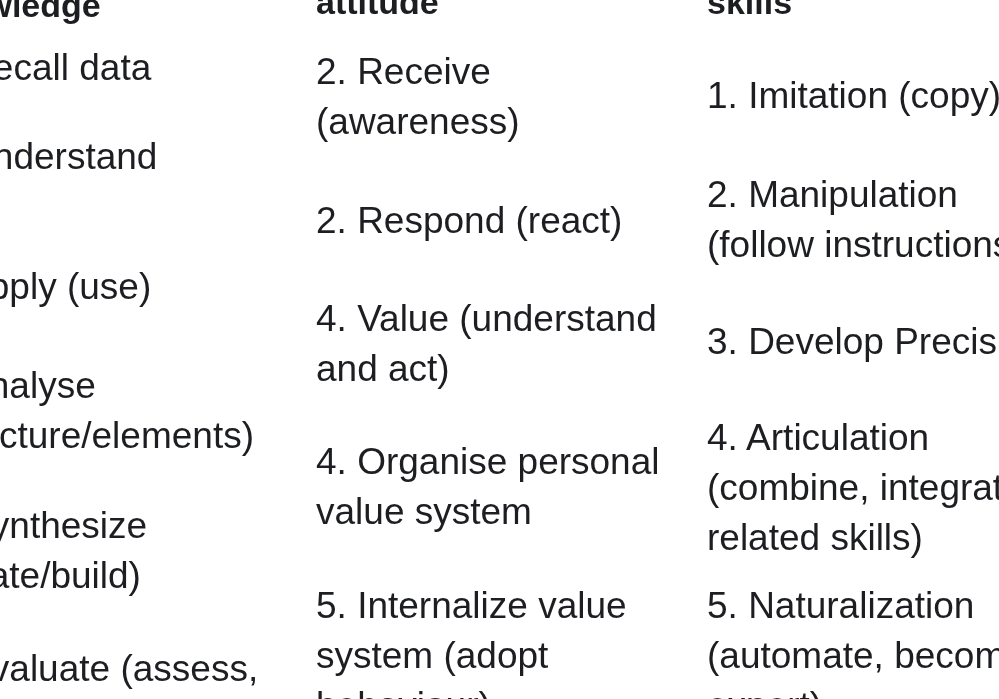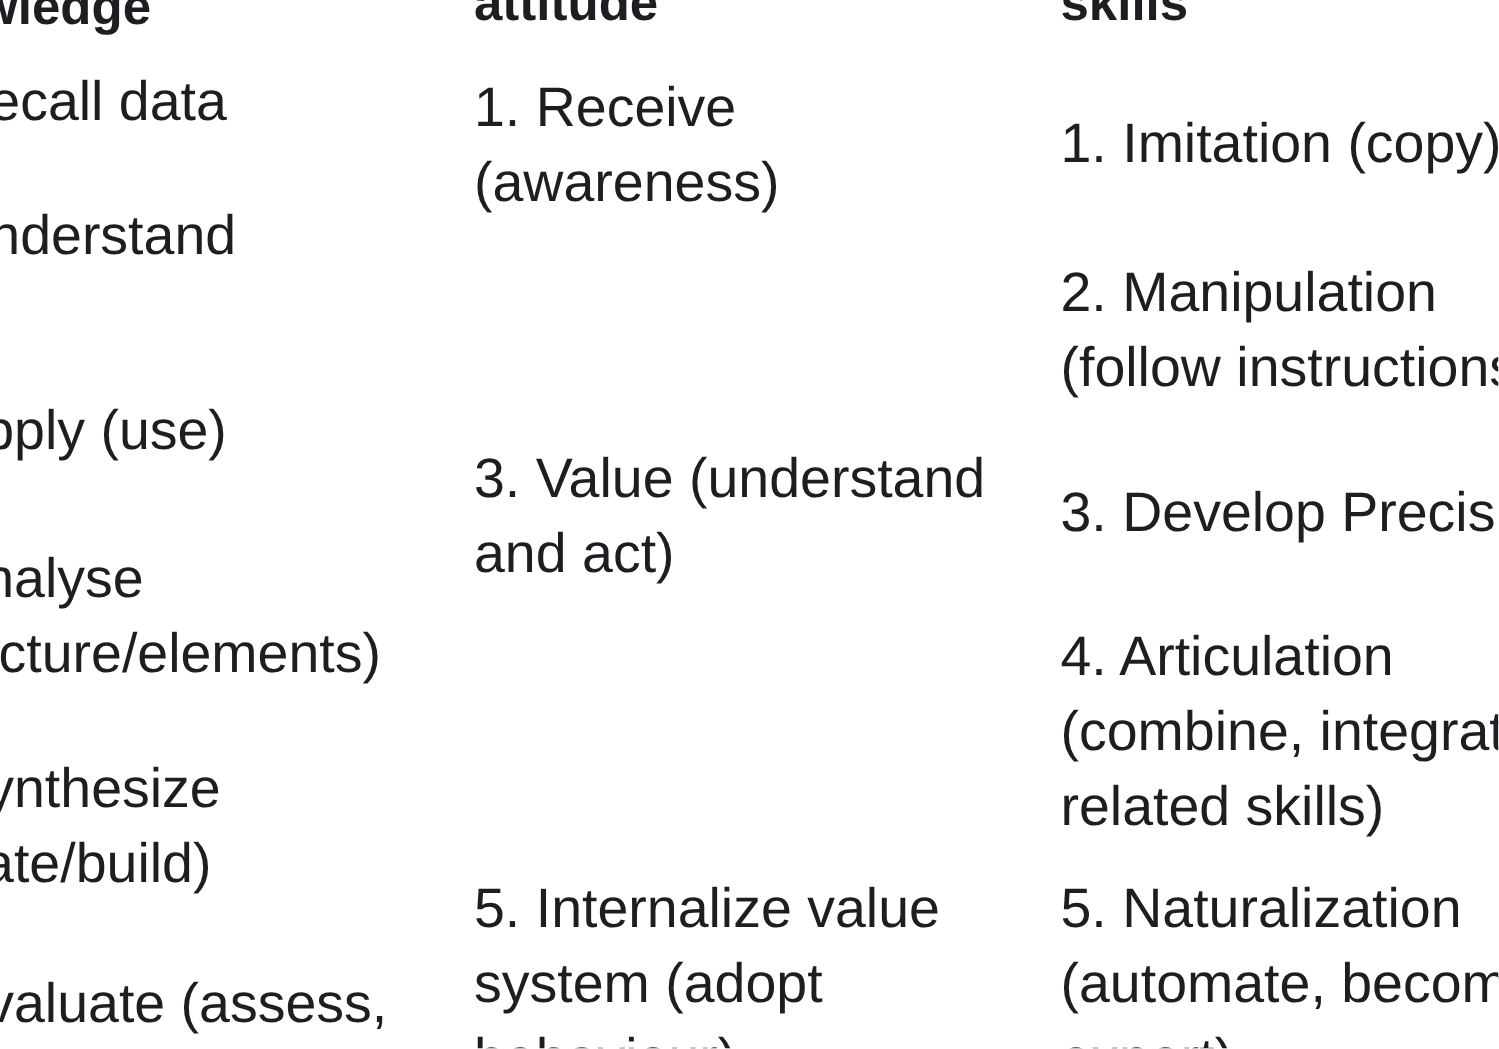--- a/index.html
+++ b/index.html
@@ -52,24 +52,27 @@
     <div class="cell" style="top:262px">3. Apply (use)</div>
     <div class="cell" style="top:361px">4. Analyse
 (structure/elements)</div>
     <div class="cell" style="top:501px">5. Synthesize
 (create/build)</div>
     <div class="cell" style="top:644px">6. Evaluate (assess,</div>
   </div>
 
   <div class="col" style="left:316px">
     <div class="hdr" style="top:-23px">attitude</div>
-    <div class="cell" style="top:47px">1. Receive
+    <div class="cell" style="top:47px">2. Receive
 (awareness)</div>
-    <div class="cell" style="top:294px">3. Value (understand
+    <div class="cell" style="top:196px">2. Respond (react)</div>
+    <div class="cell" style="top:294px">4. Value (understand
 and act)</div>
+    <div class="cell" style="top:437px">4. Organise personal
+value system</div>
     <div class="cell" style="top:581px">5. Internalize value
 system (adopt
 behaviour)</div>
   </div>
 
   <div class="col" style="left:707px">
     <div class="hdr" style="top:-23px">skills</div>
     <div class="cell" style="top:71px">1. Imitation (copy)</div>
     <div class="cell" style="top:170px">2. Manipulation
 (follow instructions)</div>

